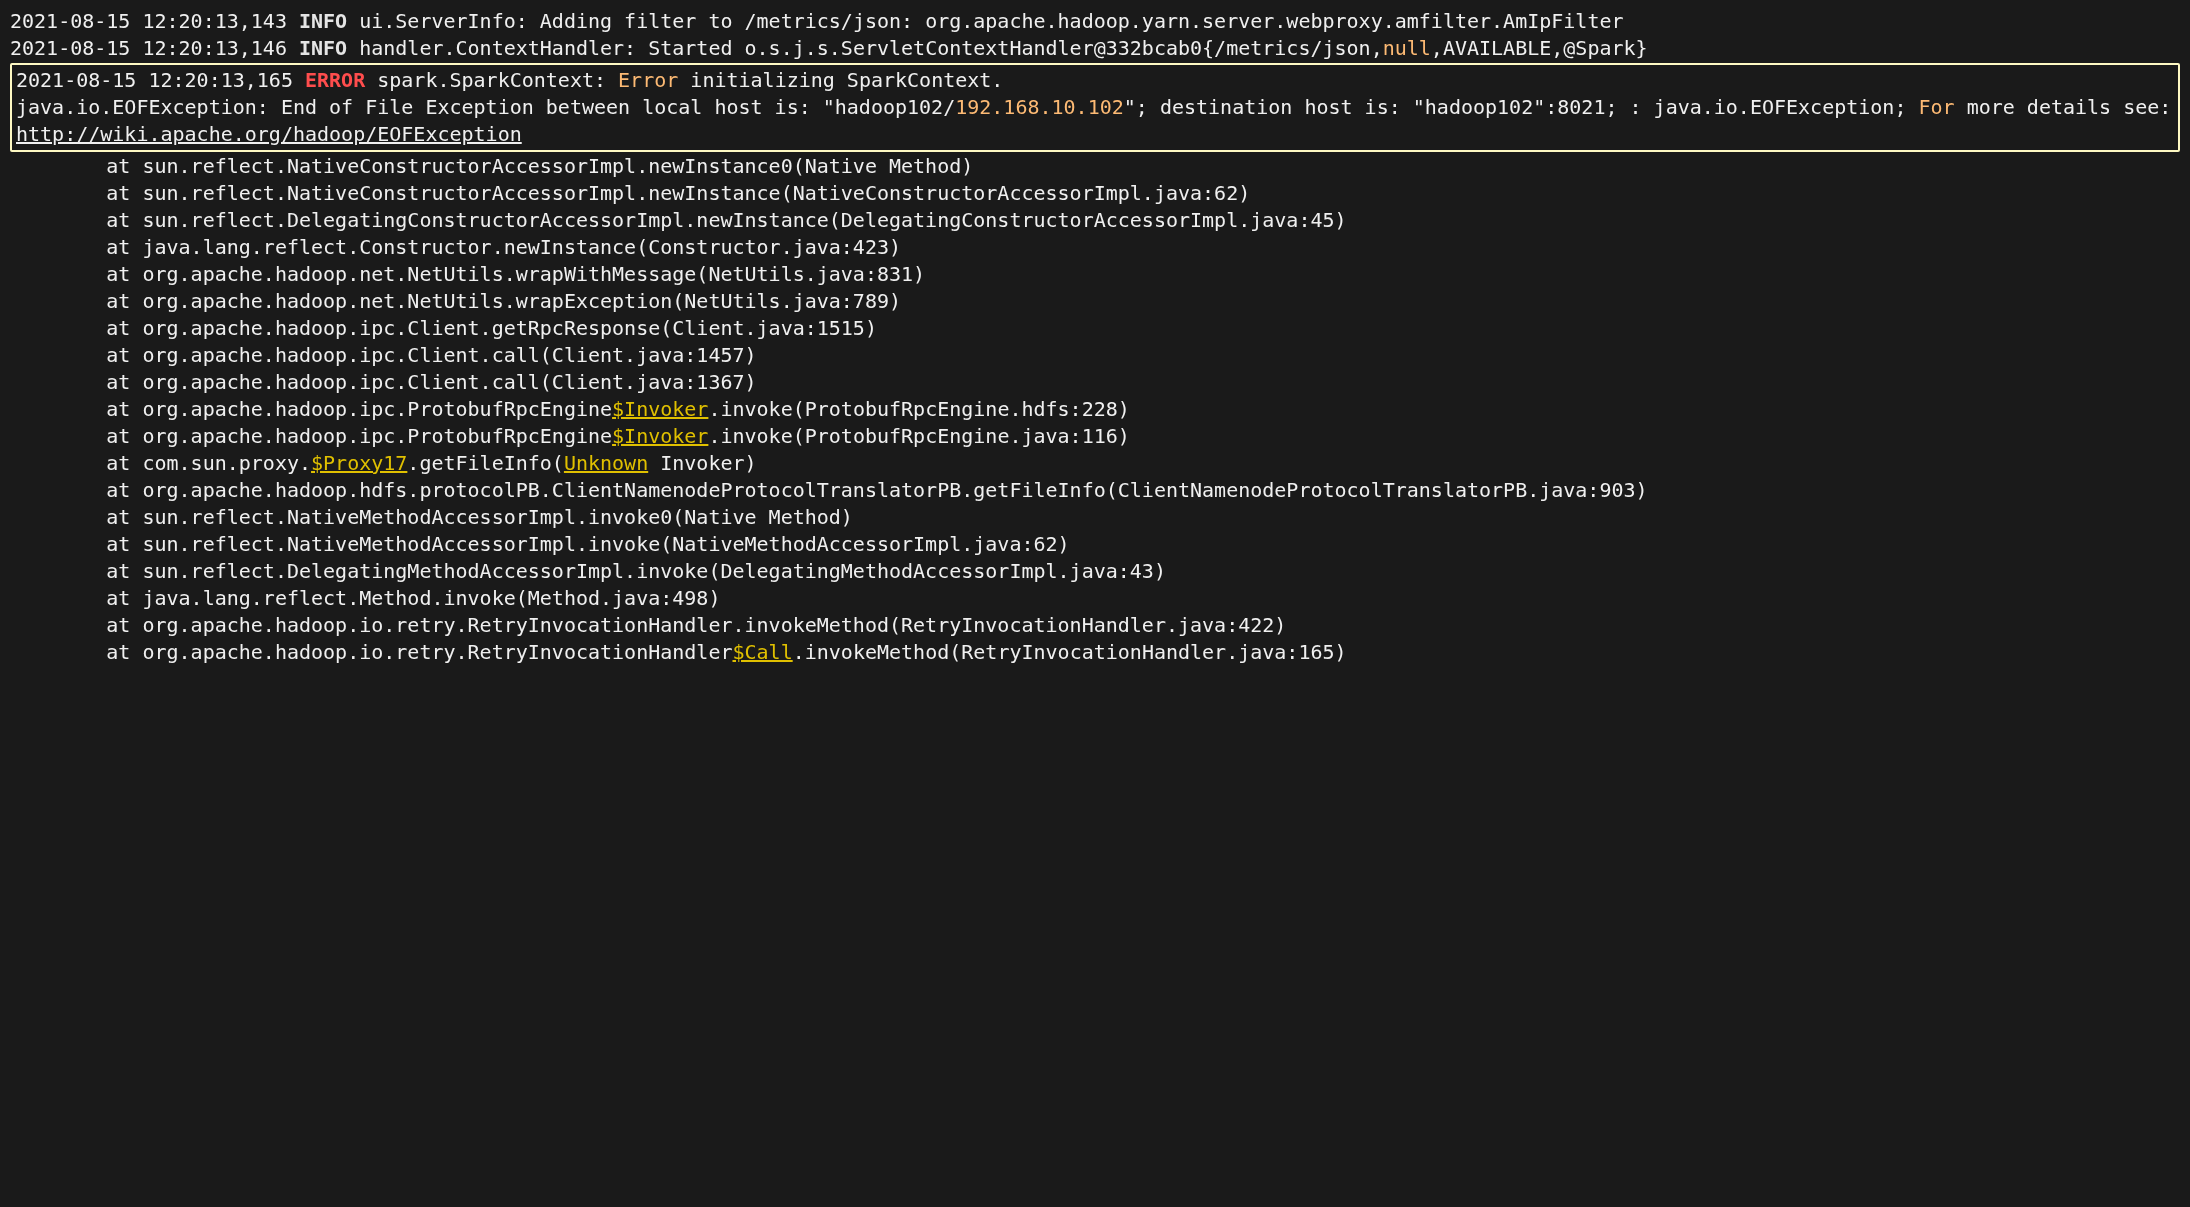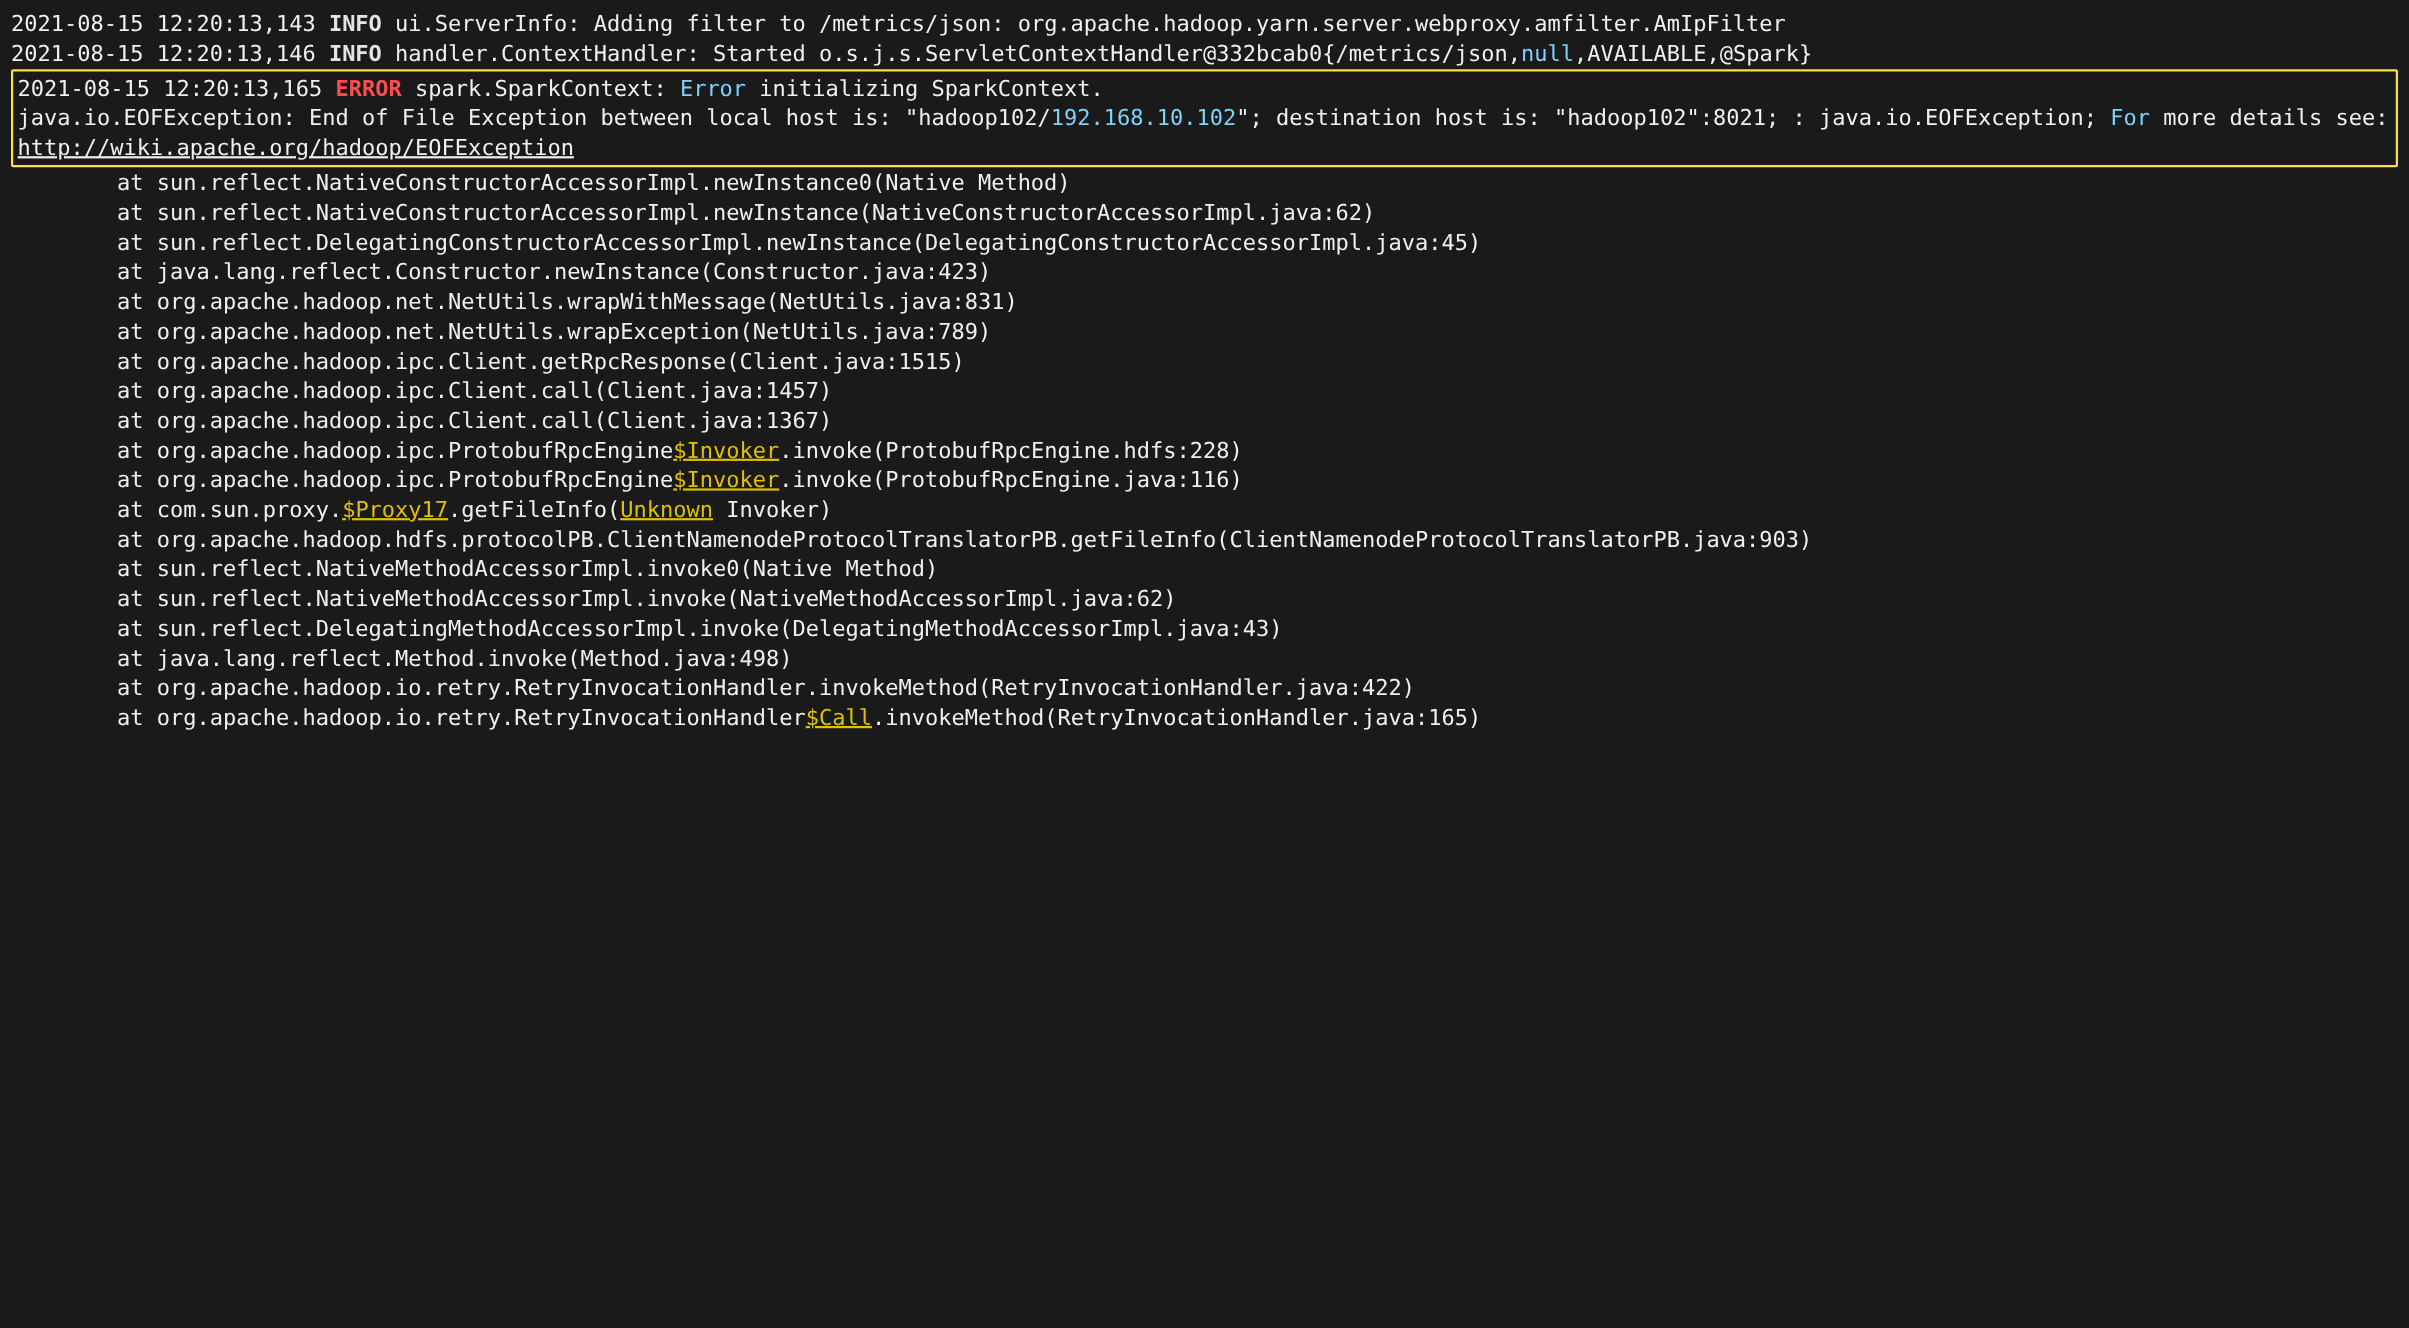--- a/index.html
+++ b/index.html
@@ -12,25 +12,25 @@
     line-height: 1.35;
   }
   pre {
     margin: 0;
     padding: 8px 10px;
     white-space: pre-wrap;
     word-break: break-all;
   }
   .info      { color: #e5e5e5; font-weight: bold; }
   .error     { color: #ff4d4d; font-weight: bold; }
-  .pink      { color: #7dd3fc; margin-top: 20px; }
+  .pink      { color: #fdba74; margin-top: 20px; }
   .yellow    { color: #e0c000; text-decoration: underline; }
   .link      { text-decoration: underline; }
   .hlbox {
-    border: 2px solid #fde047;
+    border: 2px solid #fef9c3;
     border-radius: 2px;
     display: block;
     padding: 2px 4px;
     margin: 1px 0;
   }
 </style>
 </head>
 <body>
 
 <pre><span><span>2021-08-15 12:20:13,143 </span><span class="info">INFO</span><span> ui.ServerInfo: Adding filter to /metrics/json: org.apache.hadoop.yarn.server.webproxy.amfilter.AmIpFilter</span></span>

